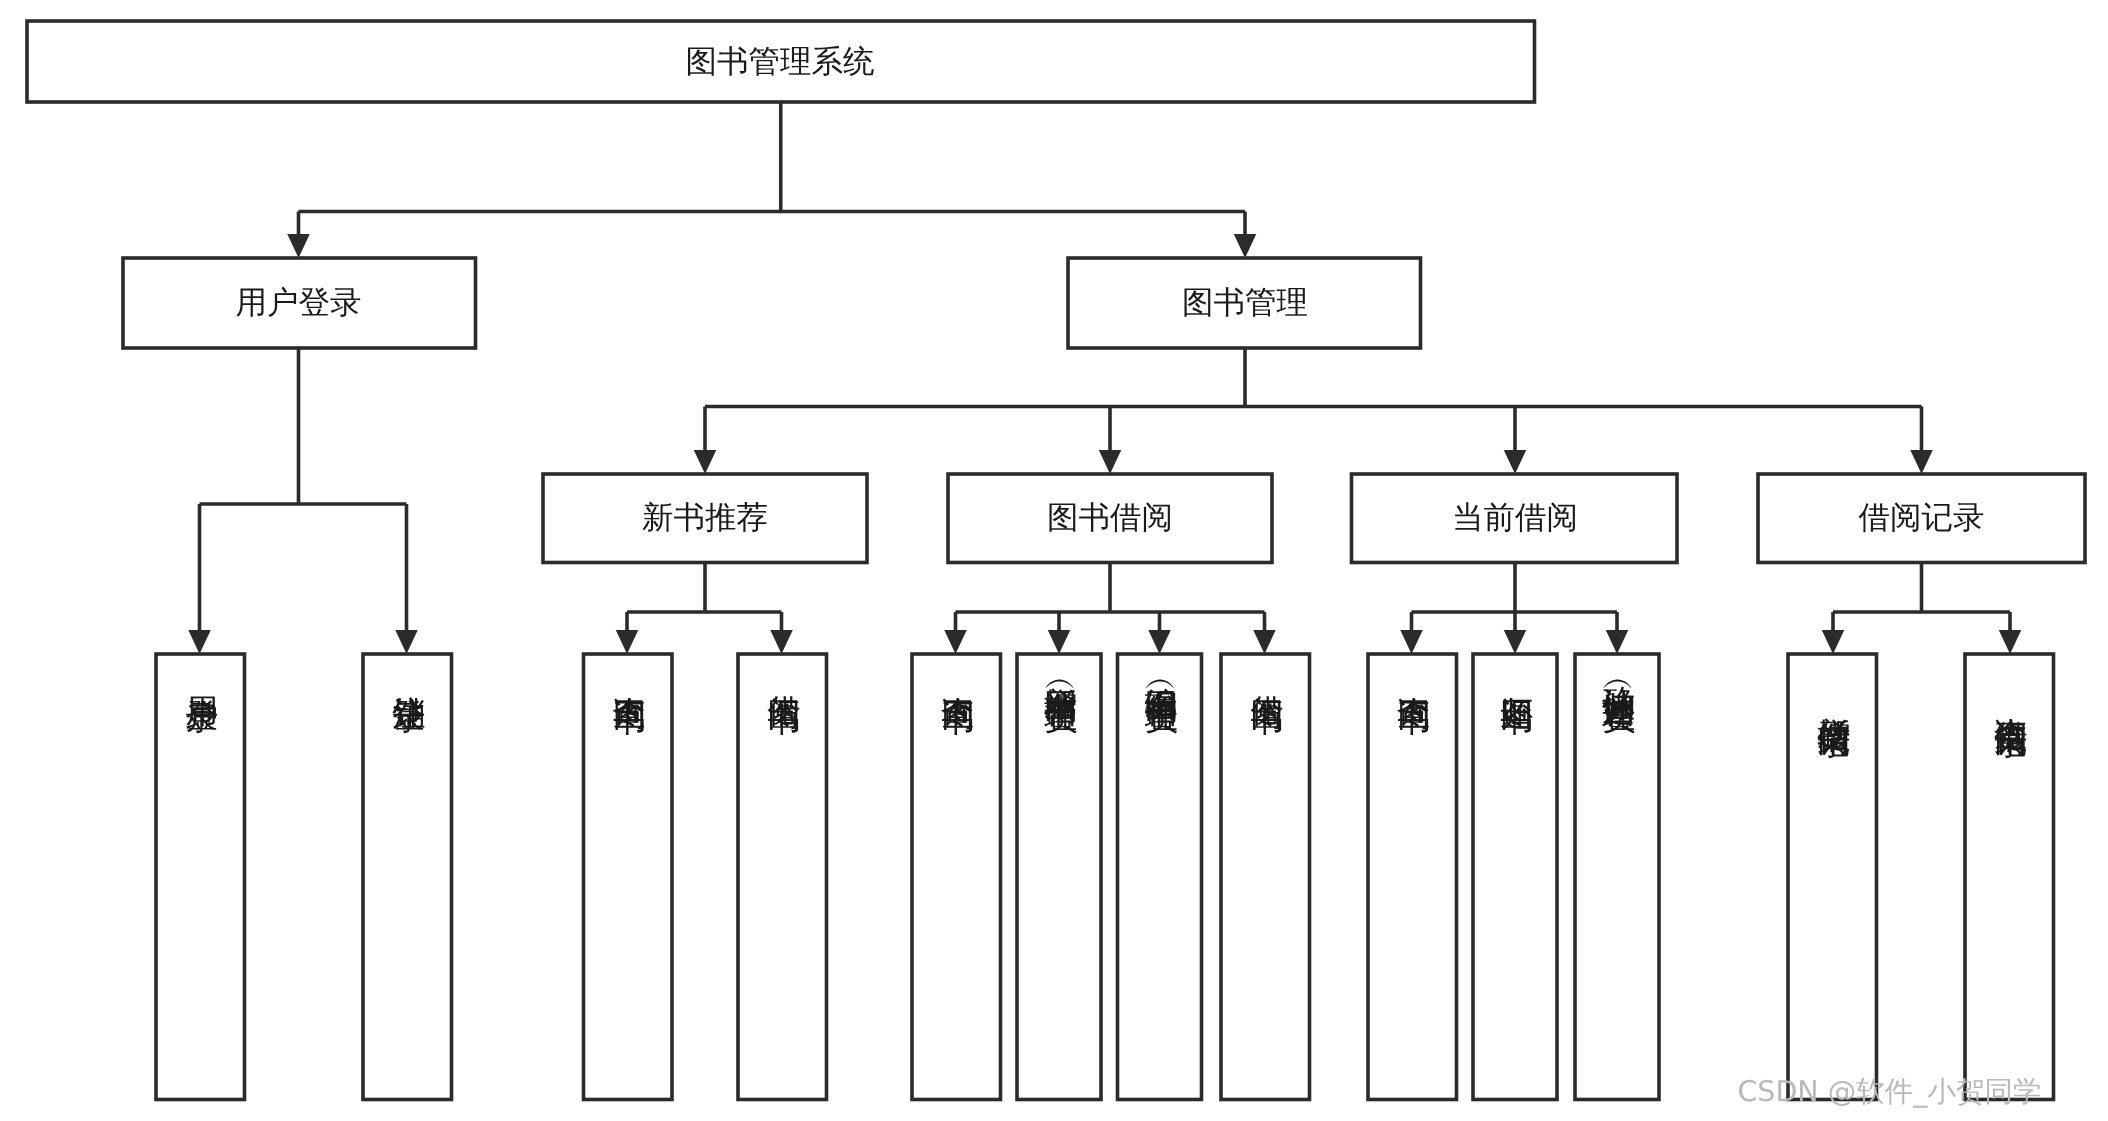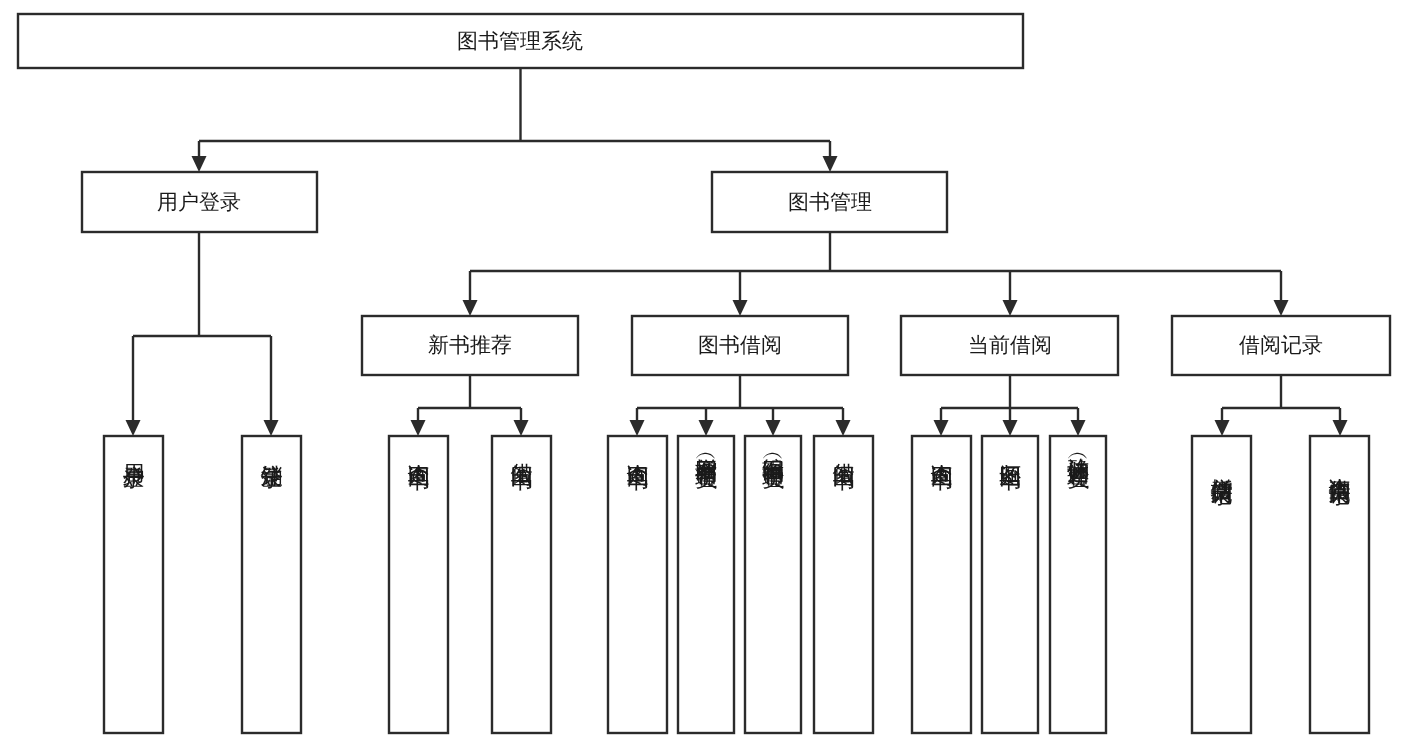--- a/index.html
+++ b/index.html
@@ -241,14 +241,15 @@
     <span class="vleaf-text">确认归还（管理员）</span>
   </div>
 
   <div class="vleaf" style="left:1192px; top:436px; width:59px; height:297px; padding-top:24px;">
     <span class="vleaf-text">新增借阅记录</span>
   </div>
   <div class="vleaf" style="left:1310px; top:436px; width:59px; height:297px; padding-top:24px;">
     <span class="vleaf-text">查询借阅记录</span>
   </div>
 
+  <div class="watermark">CSDN @软件_小贺同学</div>
 
 </div>
 
 </body></html>

